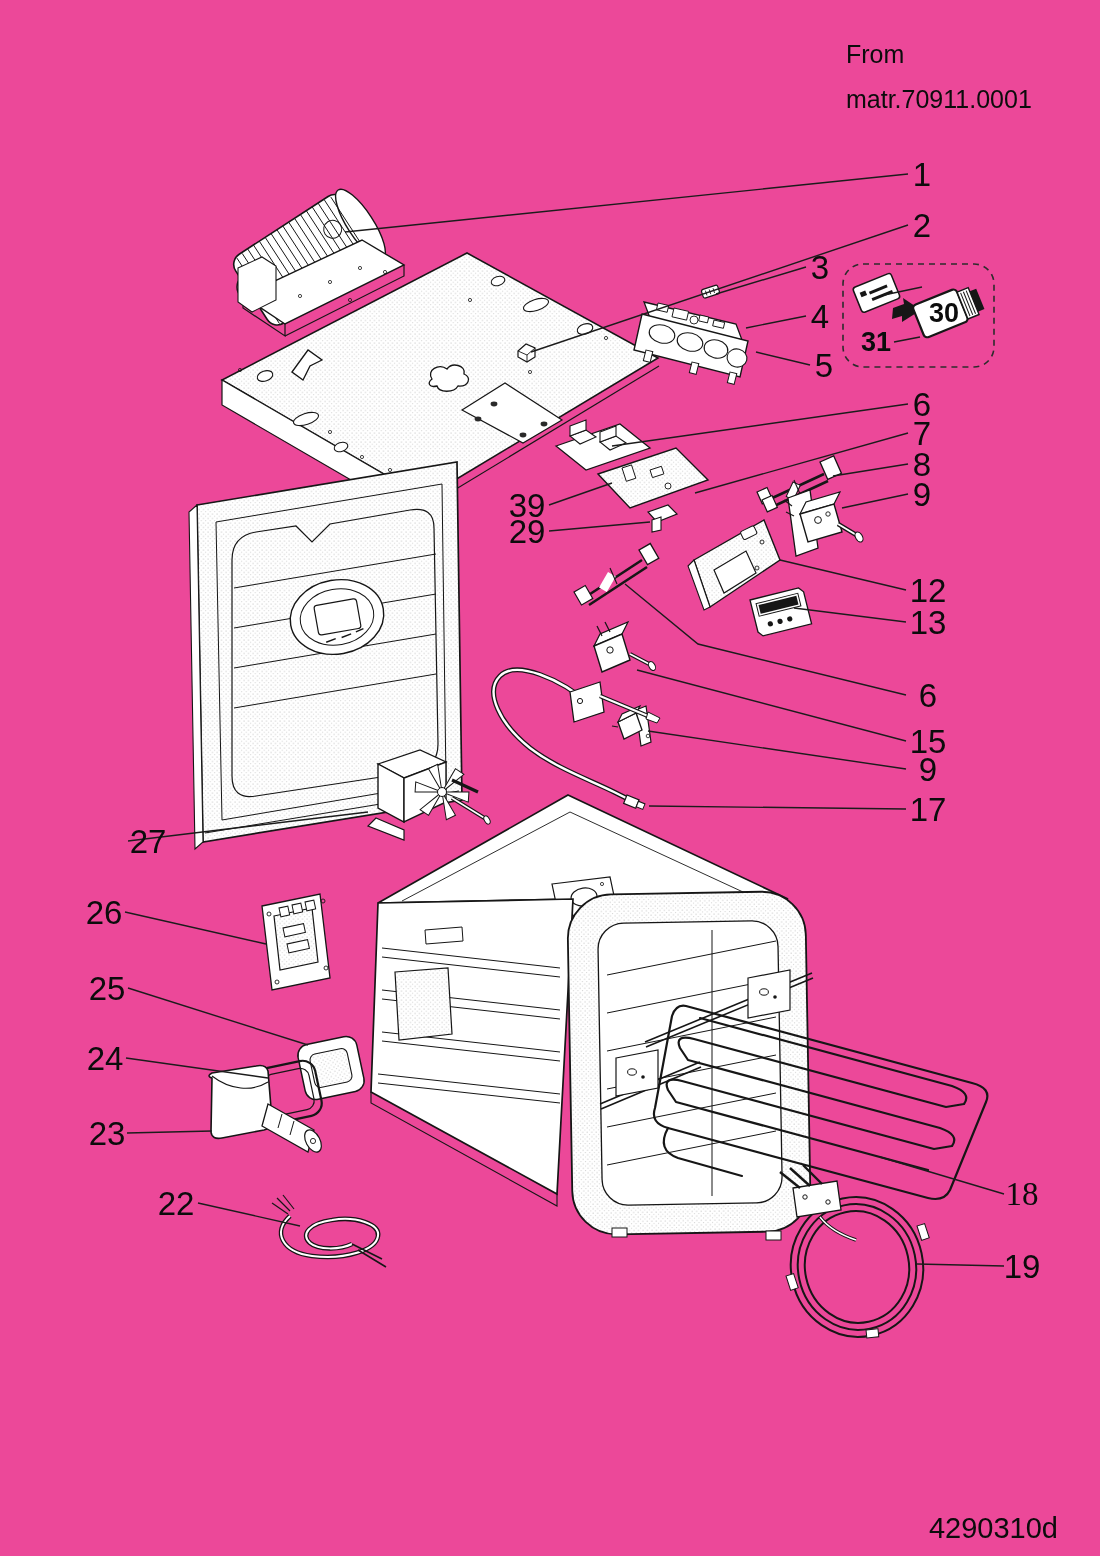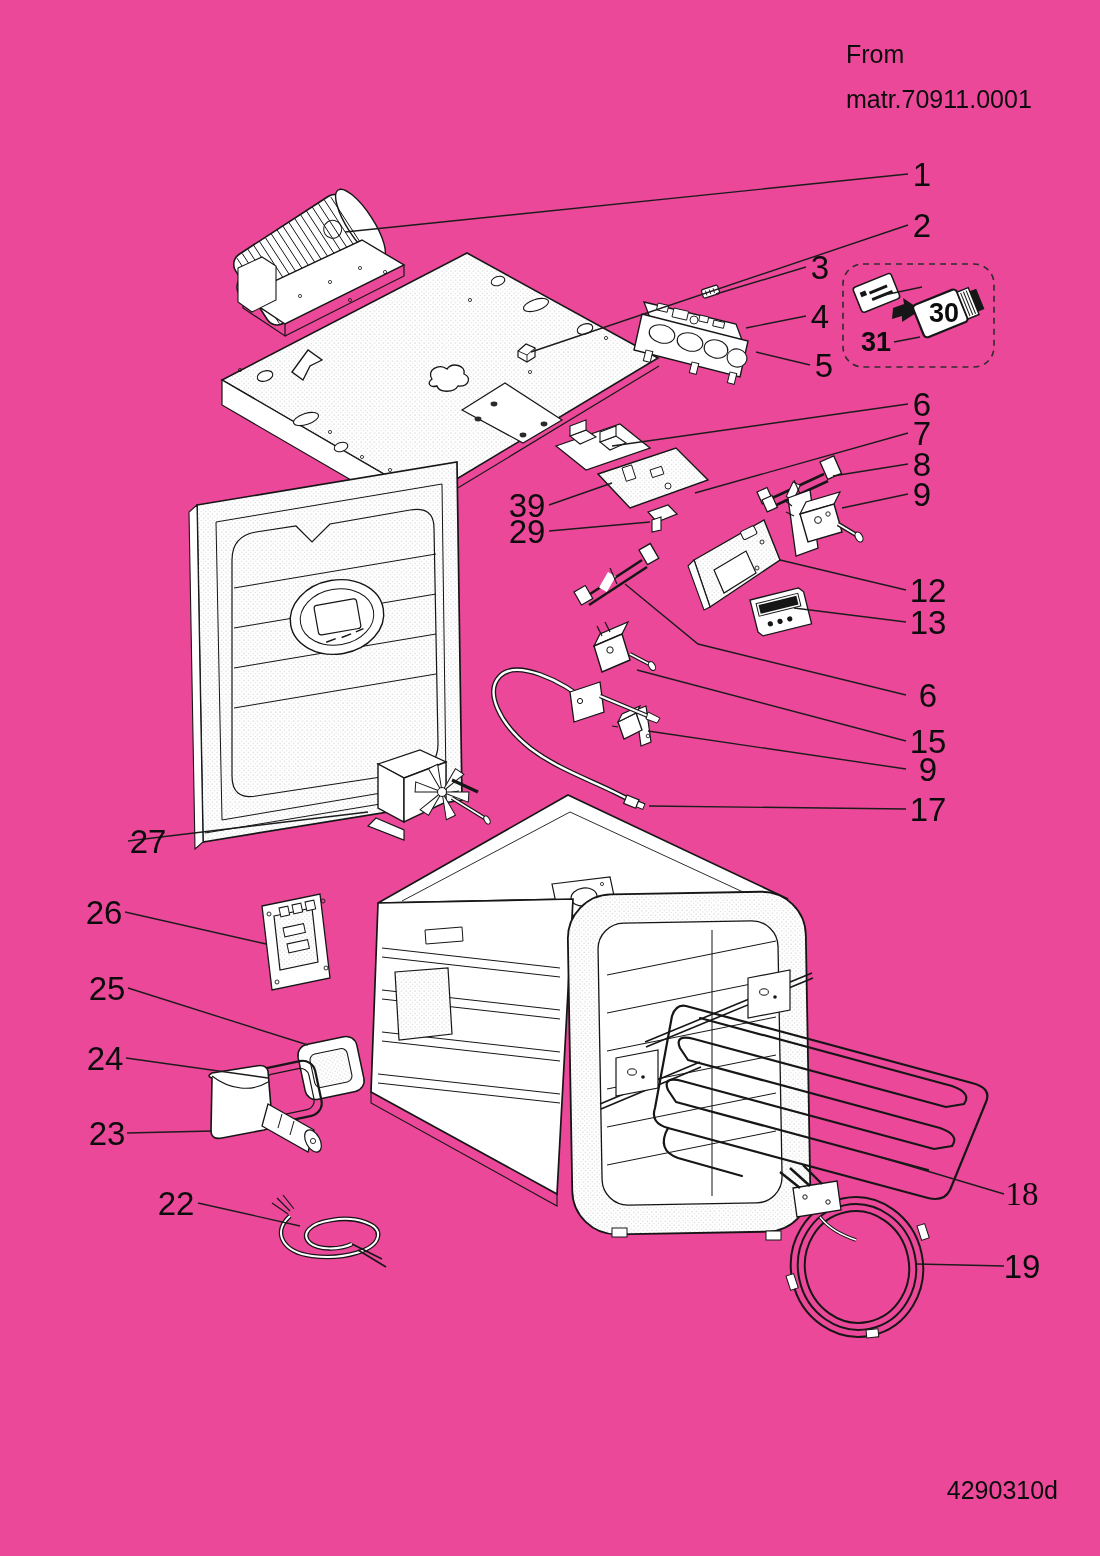--- a/index.html
+++ b/index.html
@@ -6,21 +6,21 @@
   #stage{position:relative;width:1100px;height:1556px;background:#ec4899;overflow:hidden;
          font-family:"Liberation Sans", sans-serif;}
   #art{position:absolute;left:0;top:0;}
   #label-layer{position:absolute;left:0;top:0;width:1100px;height:1556px;pointer-events:none;}
   .plabel{position:absolute;transform:translate(-50%,-50%);font-size:33px;color:#0c0c0c;
           letter-spacing:0px;line-height:1;white-space:nowrap;}
   .plabel.bold{font-size:27px;font-weight:bold;}
   .hdr-line{position:absolute;left:846px;font-size:25px;color:#0c0c0c;}
   #hdr1{top:40px;}
   #hdr2{top:85px;}
-  #footer-code{position:absolute;right:42px;top:1476px;font-size:25px;color:#0c0c0c;}
+  #footer-code{position:absolute;right:42px;top:1512px;font-size:29px;color:#0c0c0c;}
   
   .ln{stroke:#161616;fill:none;}
   .fw{fill:#ffffff;stroke:#161616;}
   .fs{fill:url(#stip);stroke:#161616;}
   .fd{fill:#161616;stroke:none;}
   #leaders polyline{stroke:#1c1c1c;stroke-width:1.4;fill:none;}
 </style>
 </head>
 <body>
 

